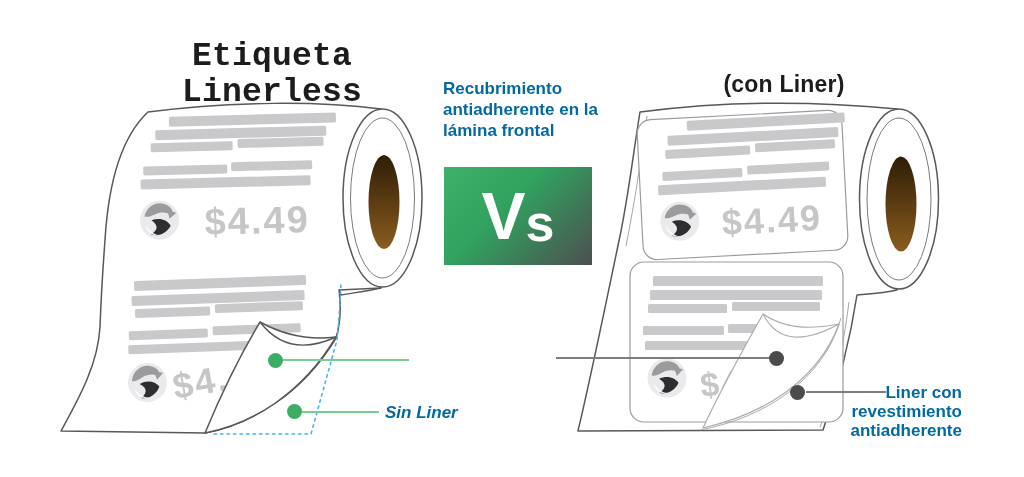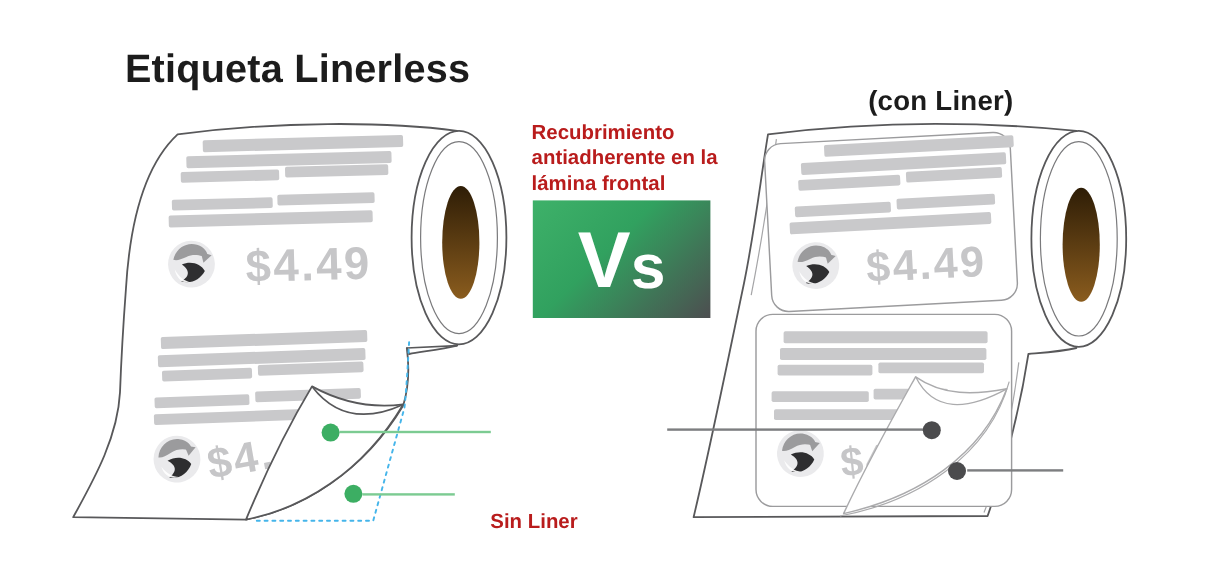--- a/index.html
+++ b/index.html
@@ -4,21 +4,21 @@
 <style>
   html,body{margin:0;padding:0;background:#ffffff;}
   #canvas{
     position:relative;width:1024px;height:477px;background:#ffffff;overflow:hidden;
     font-family:"Liberation Sans",sans-serif;color:#1c1c1c;
   }
   .abs{position:absolute;}
   .title{font-weight:800;color:#1c1c1c;text-align:center;letter-spacing:.2px;}
   .title-main{font-size:33px;line-height:36px;}
   .title-sub{font-size:23px;line-height:26px;font-weight:700;}
-  .note{font-size:17px;font-weight:700;color:#b91c1c;line-height:21px;margin-top:22px;}
+  .note{font-size:17px;font-weight:700;color:#0369a1;line-height:21px;}
   .vs-badge{
     left:444px;top:167px;width:148px;height:98px;
     background:linear-gradient(135deg,#3eb169 0%,#31a15f 42%,#4d4e50 100%);
     display:flex;align-items:center;justify-content:center;
   }
   .vs-badge .v{font-size:66px;font-weight:800;color:#ffffff;line-height:1;}
   .vs-badge .s{font-size:52px;font-weight:800;color:#ffffff;line-height:1;margin-top:14px;}
   .dot{position:absolute;width:15px;height:15px;border-radius:50%;}
   .dot-green{background:#3cae63;}
   .dot-dark{background:#4b4b4d;}
@@ -26,21 +26,21 @@
   .line-green{background:#7ccb92;}
   .line-gray{background:#7d7e80;height:1.6px;}
   svg{display:block;}
   svg text{font-family:"Liberation Sans",sans-serif;font-weight:bold;fill:#c6c6c8;}
 </style>
 </head>
 <body>
 
 <div id="canvas">
 
-  <div class="abs title title-main" style="left:88px;top:39px;width:320px;">Etiqueta Linerless</div>
+  <div class="abs title title-main" style="left:112px;top:39px;width:320px;font-family:Liberation Mono, monospace;">Etiqueta Linerless</div>
   <div class="abs title title-sub" style="left:623px;top:71px;width:322px;">(con Liner)</div>
 
   <svg class="abs" style="left:40px;top:95px;" width="390" height="350" viewBox="40 95 390 350">
     <defs>
       <linearGradient id="coreGrad" x1="0" y1="0" x2="0" y2="1">
         <stop offset="0" stop-color="#2e1d06"></stop>
           <stop offset="1" stop-color="#8a5c1e"></stop>
       </linearGradient>
       <g id="brandlogo">
         <circle r="19.5" fill="#eaeaec"></circle>
@@ -150,22 +150,23 @@
   </svg>
 
   <div class="abs note" style="left:443px;top:78px;width:170px;text-align:left;">Recubrimiento antiadherente en la lámina frontal</div>
 
   <div class="abs vs-badge">
     <span class="v">V</span>
       <span class="s">s</span>
   </div>
 
 
-  <div class="abs note" style="left:385px;top:402px;width:120px;text-align:center;">Sin Liner</div>
+  <div class="abs note" style="left:385px;top:402px;width:120px;text-align:left;font-style:italic;">Sin Liner</div>
 
+  <div class="abs note" style="left:840px;top:383px;width:122px;text-align:right;line-height:19px;">Liner con revestimiento antiadherente</div>
 
   <div class="line line-green" style="left:283px;top:359px;width:126px;"></div>
   <div class="dot dot-green" style="left:268px;top:353px;"></div>
 
   <div class="line line-gray" style="left:556px;top:357px;width:221px;"></div>
   <div class="dot dot-dark" style="left:769px;top:351px;"></div>
 
   <div class="line line-green" style="left:302px;top:411px;width:77px;"></div>
   <div class="dot dot-green" style="left:287px;top:404px;"></div>
 

